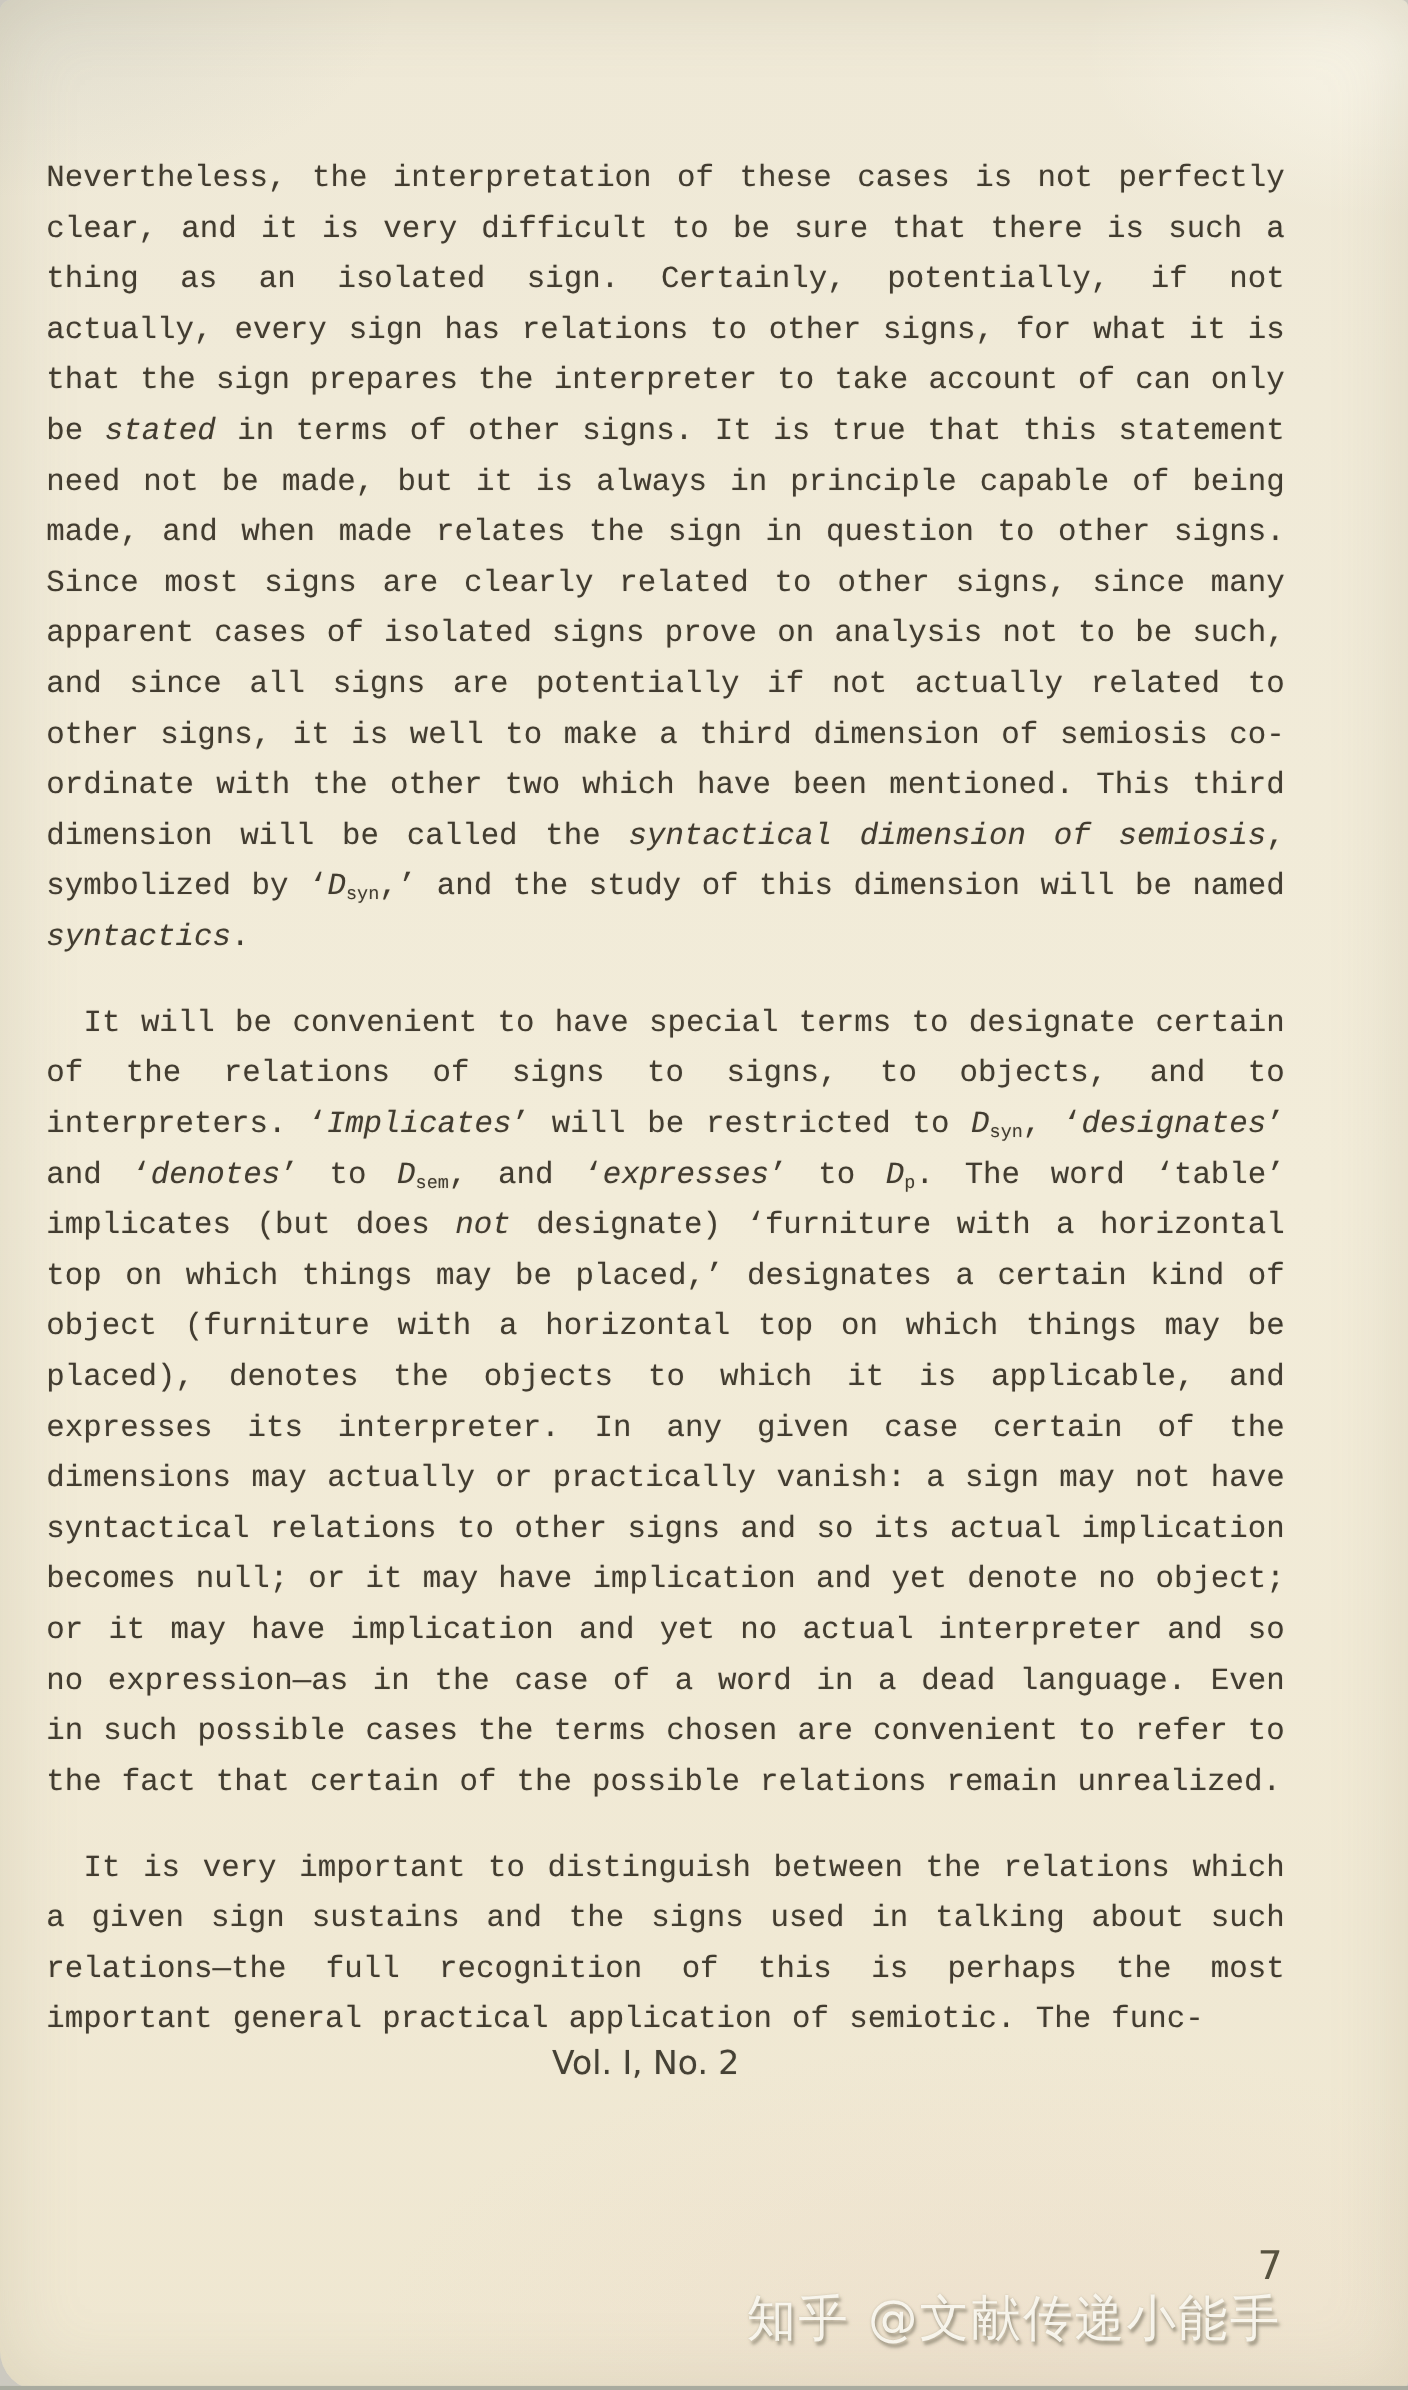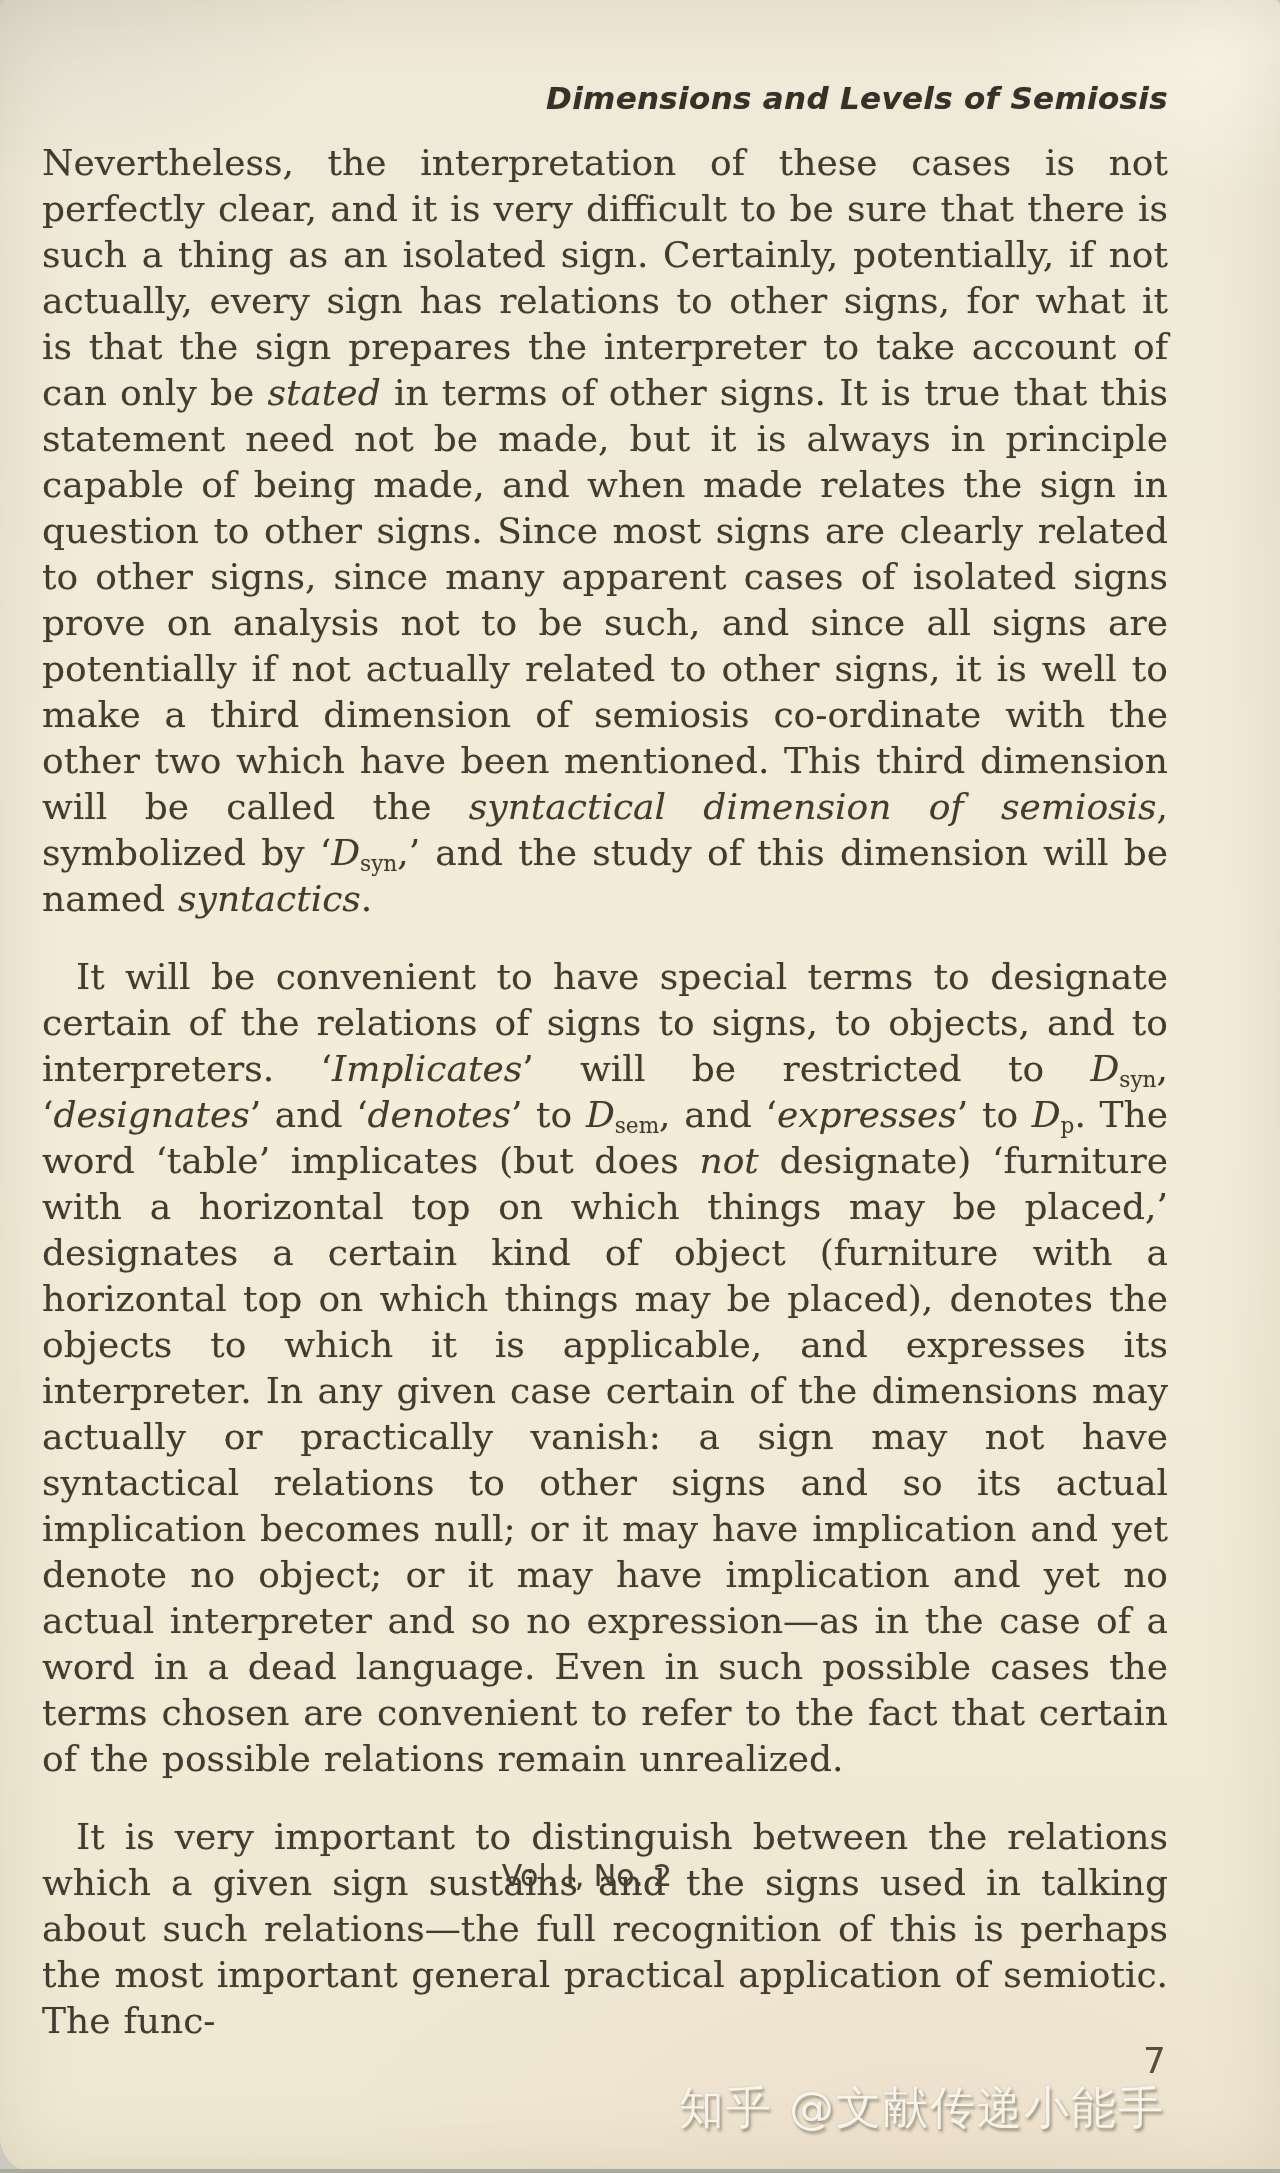--- a/index.html
+++ b/index.html
@@ -36,26 +36,27 @@
     font-size: 31px;
     letter-spacing: 0.3px;
     color: #353128;
     text-shadow: 0 0 1px rgba(53,49,40,0.35);
   }
   .body-text {
     position: absolute;
     top: 140px;
     left: 42px;
     width: 1126px;
-    font-size: 36px;
+    font-size: 28px;
     line-height: 46px;
     text-align: justify;
     color: #423c30;
     word-spacing: 1.5px;
     text-shadow: 0 0 1px rgba(66,60,48,0.30);
+    font-family: Liberation Mono, monospace;
   }
   .body-text p { margin: 0; }
   .body-text p.indent { text-indent: 34px; margin-top: 32px; }
   .body-text i { font-style: italic; }
   .body-text sub {
     font-style: normal;
     font-size: 0.60em;
     line-height: 0;
     vertical-align: -0.28em;
   }
@@ -98,21 +99,20 @@
     width: 1280px;
     height: 4px;
     background: #a9ab9f;
   }
 </style>
 </head>
 <body>
 
 <div class="page">
 
-  <div class="running-head">Dimensions and Levels of Semiosis</div>
 
   <div class="body-text">
       <p class="para"><span>Nevertheless, the interpretation of these cases is not perfectly clear, and it is very difficult to be sure that there is such a thing as an isolated sign. Certainly, potentially, if not actually, every sign has relations to other signs, for what it is that the sign prepares the interpreter to take account of can only be </span><i>stated</i><span> in terms of other signs. It is true that this statement need not be made, but it is always in principle capable of being made, and when made relates the sign in question to other signs. Since most signs are clearly related to other signs, since many apparent cases of isolated signs prove on analysis not to be such, and since all signs are potentially if not actually related to other signs, it is well to make a third dimension of semiosis co-ordinate with the other two which have been mentioned. This third dimension will be called the </span><i>syntactical dimension of semiosis</i><span>, symbolized by ‘</span><i>D</i><sub>syn</sub><span>,’ and the study of this dimension will be named </span><i>syntactics</i><span>.</span></p>
       <p class="para indent"><span>It will be convenient to have special terms to designate certain of the relations of signs to signs, to objects, and to interpreters. ‘</span><i>Implicates</i><span>’ will be restricted to </span><i>D</i><sub>syn</sub><span>, ‘</span><i>designates</i><span>’ and ‘</span><i>denotes</i><span>’ to </span><i>D</i><sub>sem</sub><span>, and ‘</span><i>expresses</i><span>’ to </span><i>D</i><sub>p</sub><span>. The word ‘table’ implicates (but does </span><i>not</i><span> designate) ‘furniture with a horizontal top on which things may be placed,’ designates a certain kind of object (furniture with a horizontal top on which things may be placed), denotes the objects to which it is applicable, and expresses its interpreter. In any given case certain of the dimensions may actually or practically vanish: a sign may not have syntactical relations to other signs and so its actual implication becomes null; or it may have implication and yet denote no object; or it may have implication and yet no actual interpreter and so no expression—as in the case of a word in a dead language. Even in such possible cases the terms chosen are convenient to refer to the fact that certain of the possible relations remain unrealized.</span></p>
       <p class="para indent"><span>It is very important to distinguish between the relations which a given sign sustains and the signs used in talking about such relations—the full recognition of this is perhaps the most important general practical application of semiotic. The func-</span></p>
     </div>
 
   <div class="footer-volume">Vol. I, No. 2</div>
 
   <div class="page-number">7</div>

